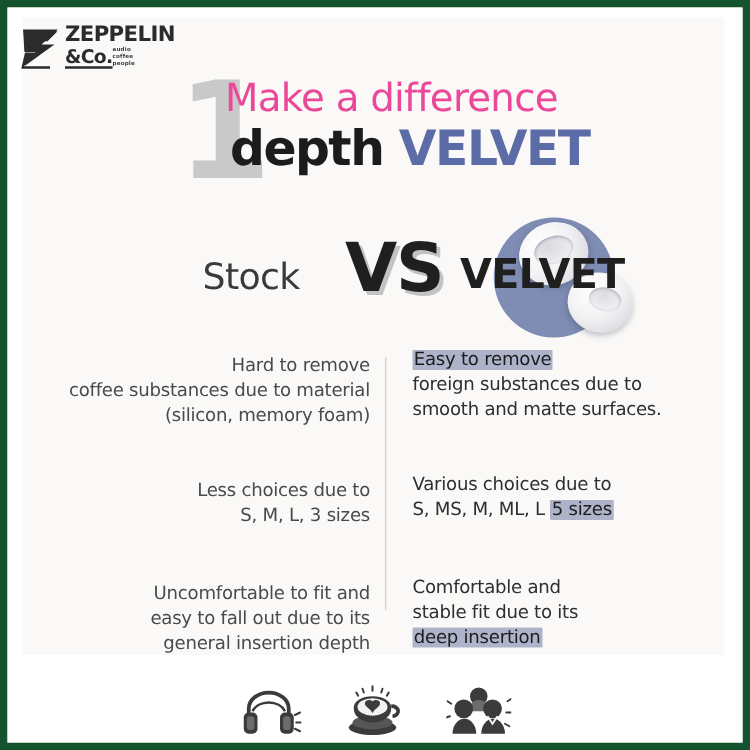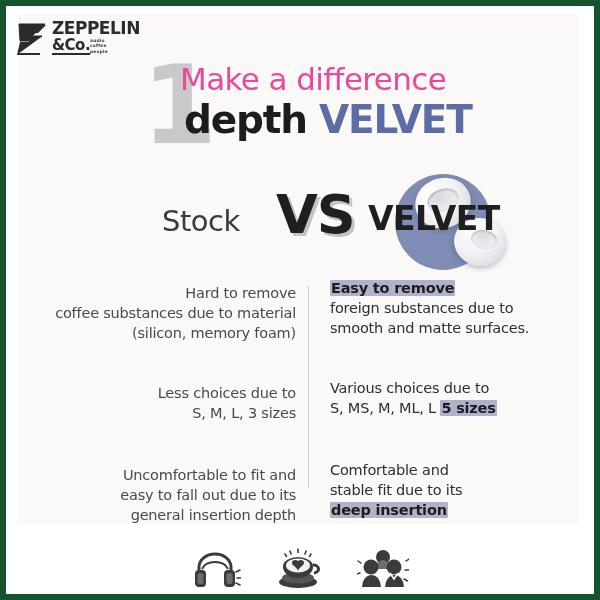--- a/index.html
+++ b/index.html
@@ -142,21 +142,21 @@
   .row{margin-bottom:20px;}
   .row p{
     margin:0;
     font-family:"DejaVu Sans", sans-serif;
     font-size:14.5px;line-height:20px;color:#4a4a4a;
     letter-spacing:-0.2px;
   }
   .col-right .row p{color:#2e2e2e;}
   .mark{
     background:#aeb3ca;
-    font-weight:700;color:#1c1c1c;
+    font-weight:400;color:#1c1c1c;
     padding:0 1px;border-radius:1px;
     box-decoration-break:clone;-webkit-box-decoration-break:clone;
   }
   .r1{height:64px;}
   .r2{height:44px;}
   .r3{height:64px;}
   .sp1{height:16px;}
   .sp2{height:18px;}
 
   

